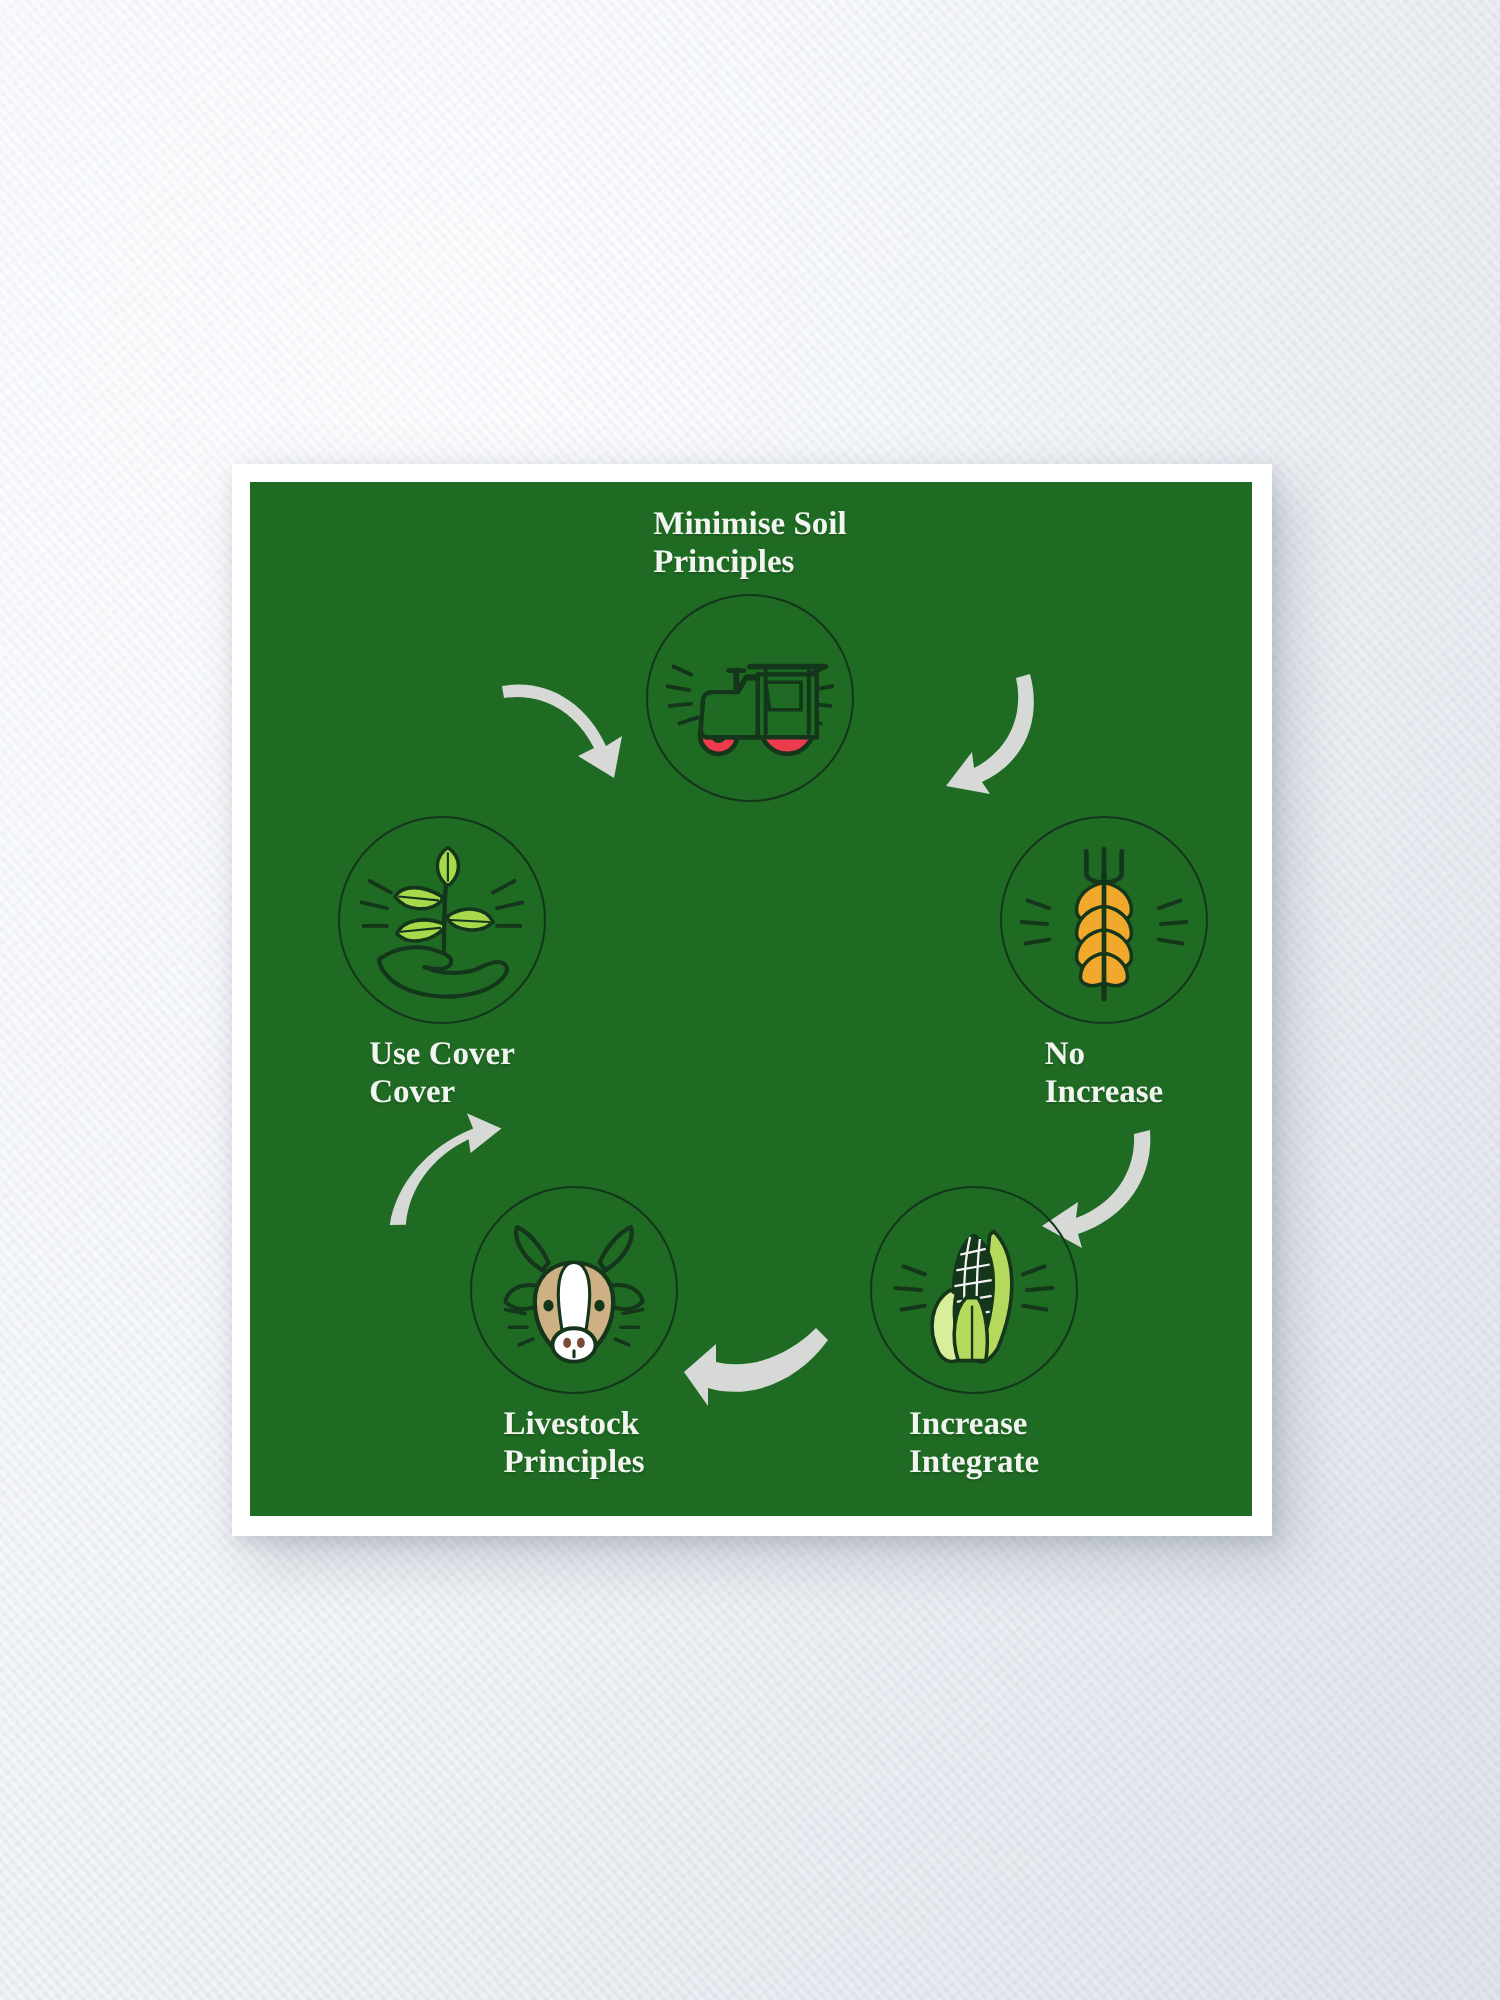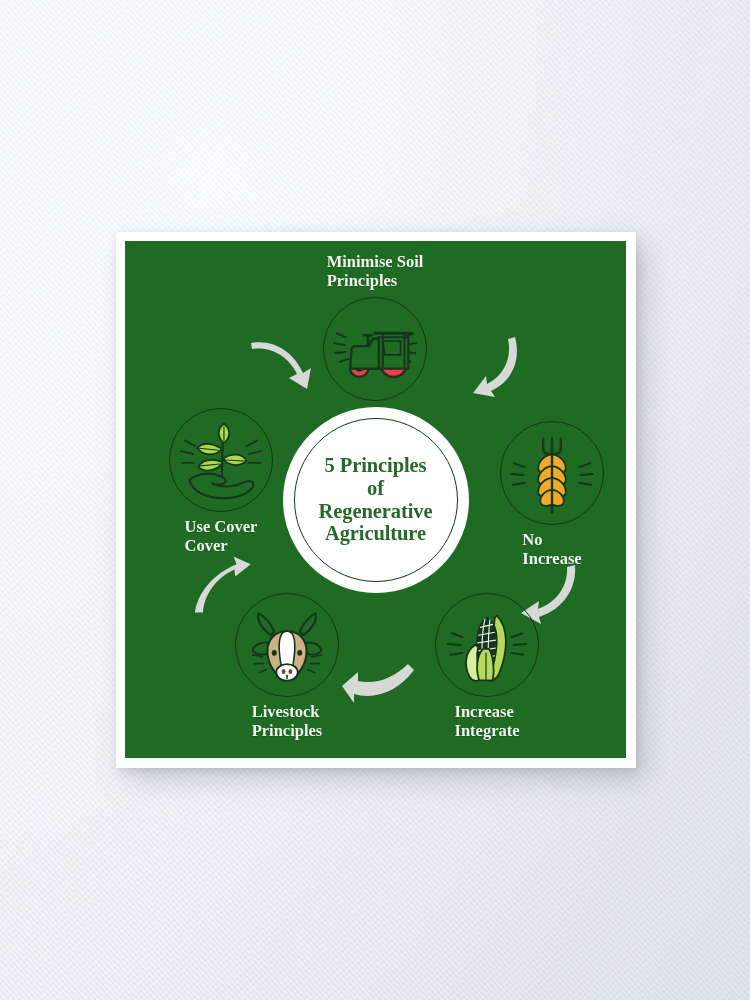--- a/index.html
+++ b/index.html
@@ -84,21 +84,21 @@
     font-size:16.5px;
     line-height:1.14;
     white-space:nowrap;
     text-shadow:0 1px 1px rgba(0,0,0,.18);
   }
   .label-above{bottom:calc(100% + 6px);}
   .label-below{top:calc(100% + 6px);}
 
   
   #node-soil{left:198px;top:56px;}
-  #node-chem{left:375px;top:180px;}
+  #node-chem{left:375px;top:167px;}
   #node-div{left:310px;top:352px;}
   #node-live{left:110px;top:352px;}
   #node-cover{left:44px;top:167px;text-decoration:underline;}
 
   
   .arrow{position:absolute;}
   .arrow svg{display:block;}
   #arrow-1{left:122px;top:92px;}
   #arrow-2{left:334px;top:92px;}
   #arrow-3{left:390px;top:320px;}
@@ -333,24 +333,15 @@
                    C52 80 64 80 72 76 C78 73 83 72 85 76 C86 80 80 86 70 89
                    C56 93 38 91 28 84 C23 80 20 76 20 72 Z" fill="#1f6b24" stroke="#14361a" stroke-width="2.1" stroke-linejoin="round"></path>
         </svg>
       </div>
       <div class="node-label label-below">
         <div>Use Cover</div>
         <div>Cover</div>
       </div>
     </div>
 
-    <div class="hub">
-      <div class="hub-ring"></div>
-      <div class="hub-text">
-        <div>5 Principles</div>
-        <div>of</div>
-        <div>Regenerative</div>
-        <div>Agriculture</div>
-      </div>
-    </div>
 
   </div>
 </div>
 
 </body></html>

